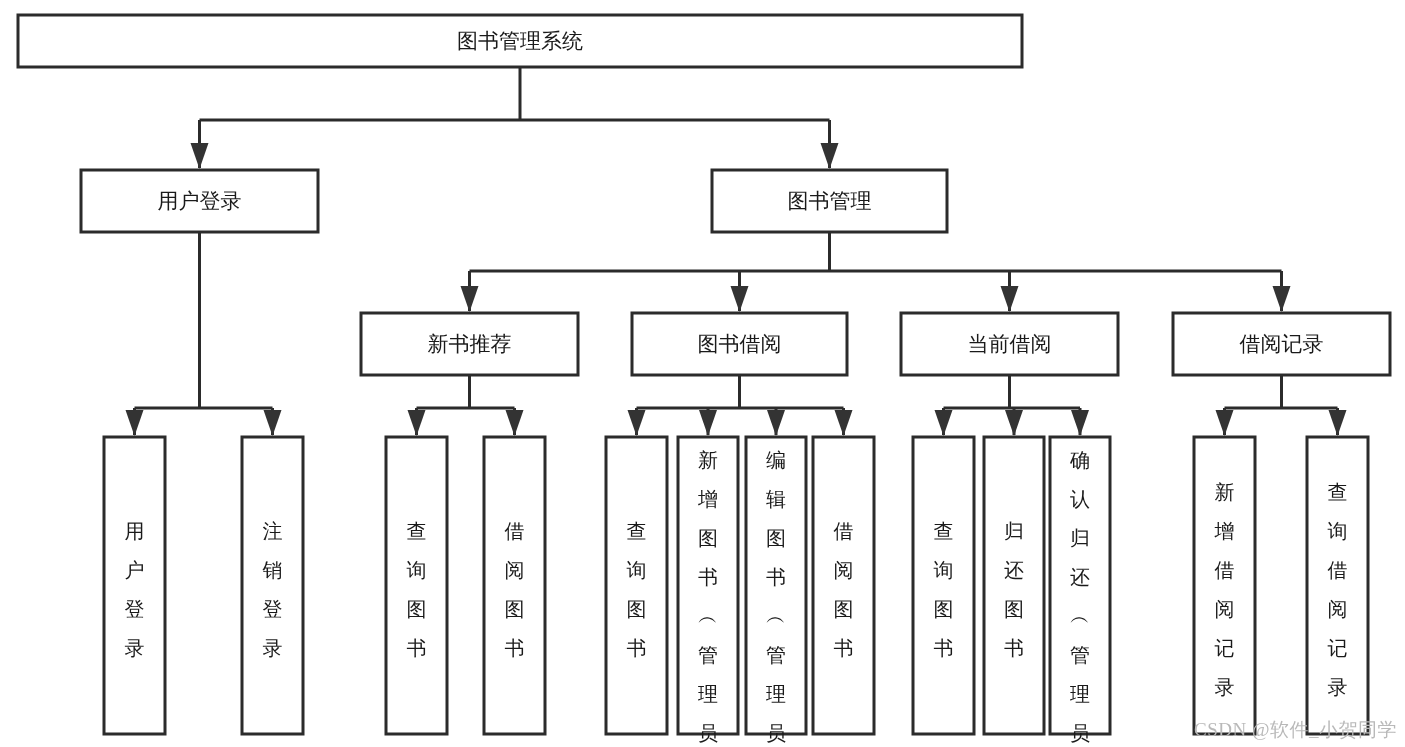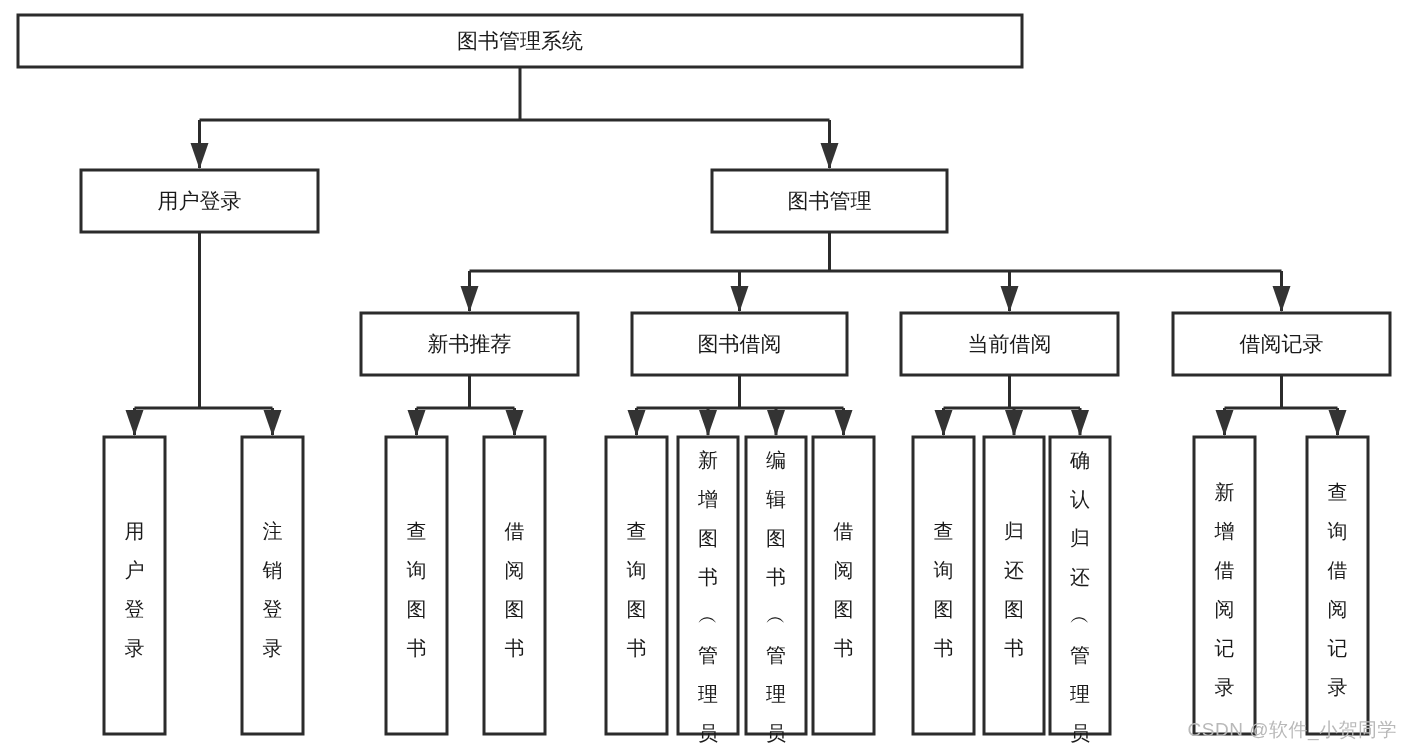--- a/index.html
+++ b/index.html
@@ -51,21 +51,21 @@
   .node-label-vertical {
     font-family: "DejaVu Sans", "Liberation Sans", sans-serif;
     fill: #1a1a1a;
     font-size: 20px;
     text-anchor: middle;
   }
   .watermark {
     position: absolute;
     right: 8px;
     bottom: 4px;
-    font-family: Liberation Sans, sans-serif;
+    font-family: Liberation Serif, serif;
     font-size: 19px;
     color: #b9b9b9;
     letter-spacing: 0.5px;
     white-space: nowrap;
   }
 </style>
 </head>
 <body>
 
 <div id="diagram-root">

